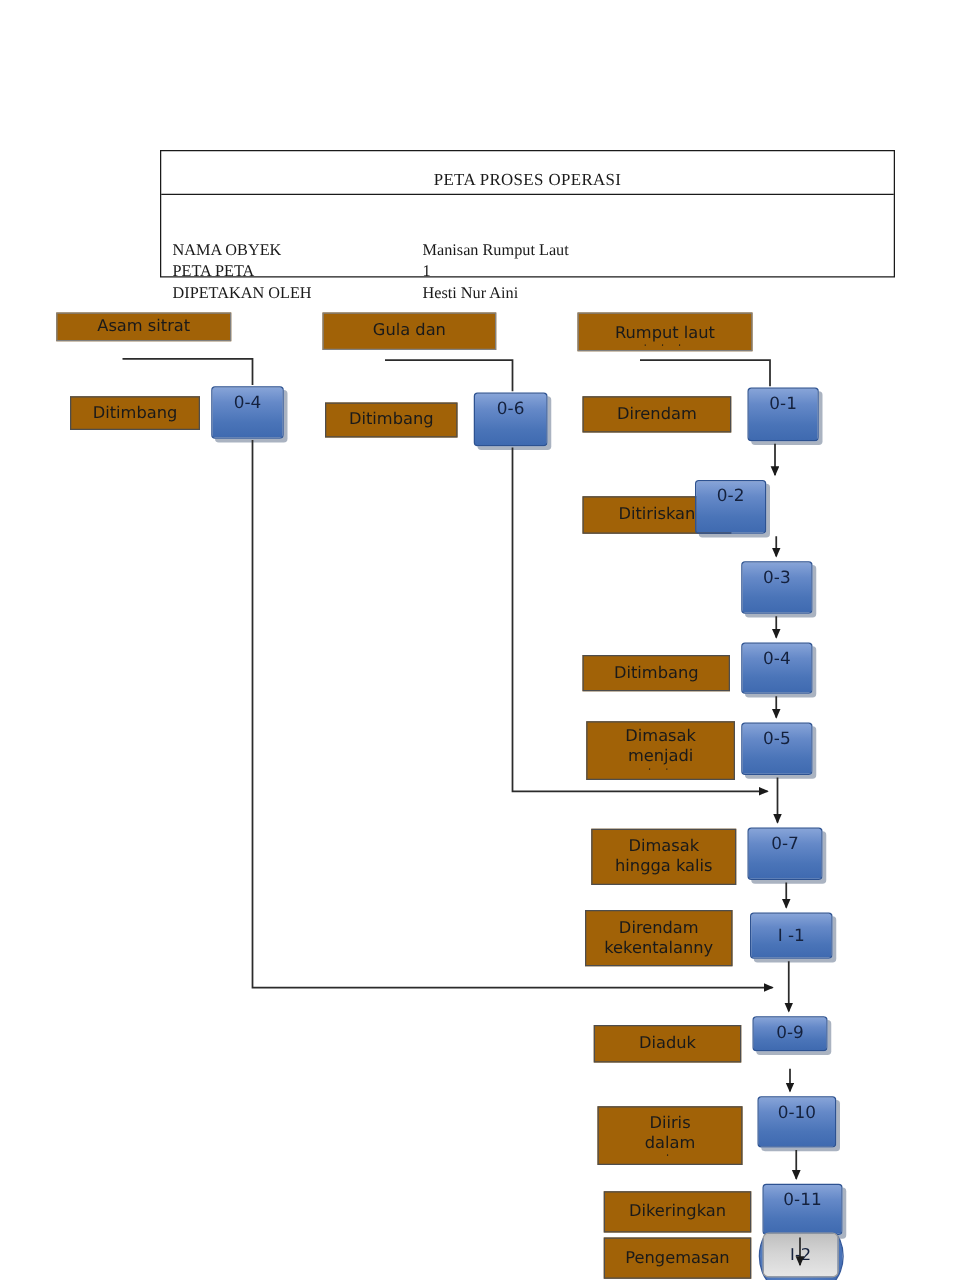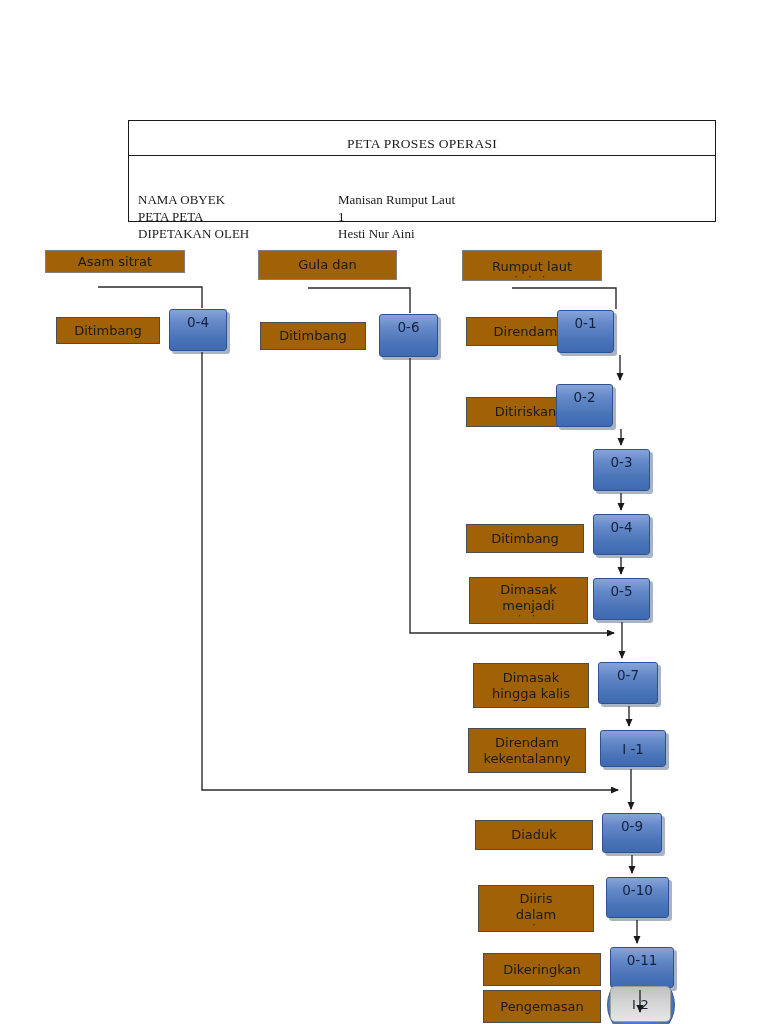--- a/index.html
+++ b/index.html
@@ -133,42 +133,42 @@
   </div>
 
   <div class="final-circle"></div>
 
   <div class="op" style="left:169px;top:309px;width:58px;height:42px">
     <span>0-4</span>
   </div>
   <div class="op" style="left:379px;top:314px;width:59px;height:43px">
     <span>0-6</span>
   </div>
-  <div class="op" style="left:557px;top:310px;width:57px;height:43px">
+  <div class="op" style="left:598px;top:310px;width:57px;height:43px">
     <span>0-1</span>
   </div>
   <div class="op" style="left:556px;top:384px;width:57px;height:43px">
     <span>0-2</span>
   </div>
   <div class="op" style="left:593px;top:449px;width:57px;height:42px">
     <span>0-3</span>
   </div>
   <div class="op" style="left:593px;top:514px;width:57px;height:41px">
     <span>0-4</span>
   </div>
   <div class="op" style="left:593px;top:578px;width:57px;height:42px">
     <span>0-5</span>
   </div>
   <div class="op" style="left:598px;top:662px;width:60px;height:42px">
     <span>0-7</span>
   </div>
   <div class="op centered" style="left:600px;top:730px;width:66px;height:37px">
     <span>I -1</span>
   </div>
-  <div class="op" style="left:602px;top:813px;width:60px;height:40px">
+  <div class="op" style="left:602px;top:813px;width:60px;height:28px">
     <span>0-9</span>
   </div>
   <div class="op" style="left:606px;top:877px;width:63px;height:41px">
     <span>0-10</span>
   </div>
   <div class="op" style="left:610px;top:947px;width:64px;height:41px">
     <span>0-11</span>
   </div>
 
   <div class="gray-op">

